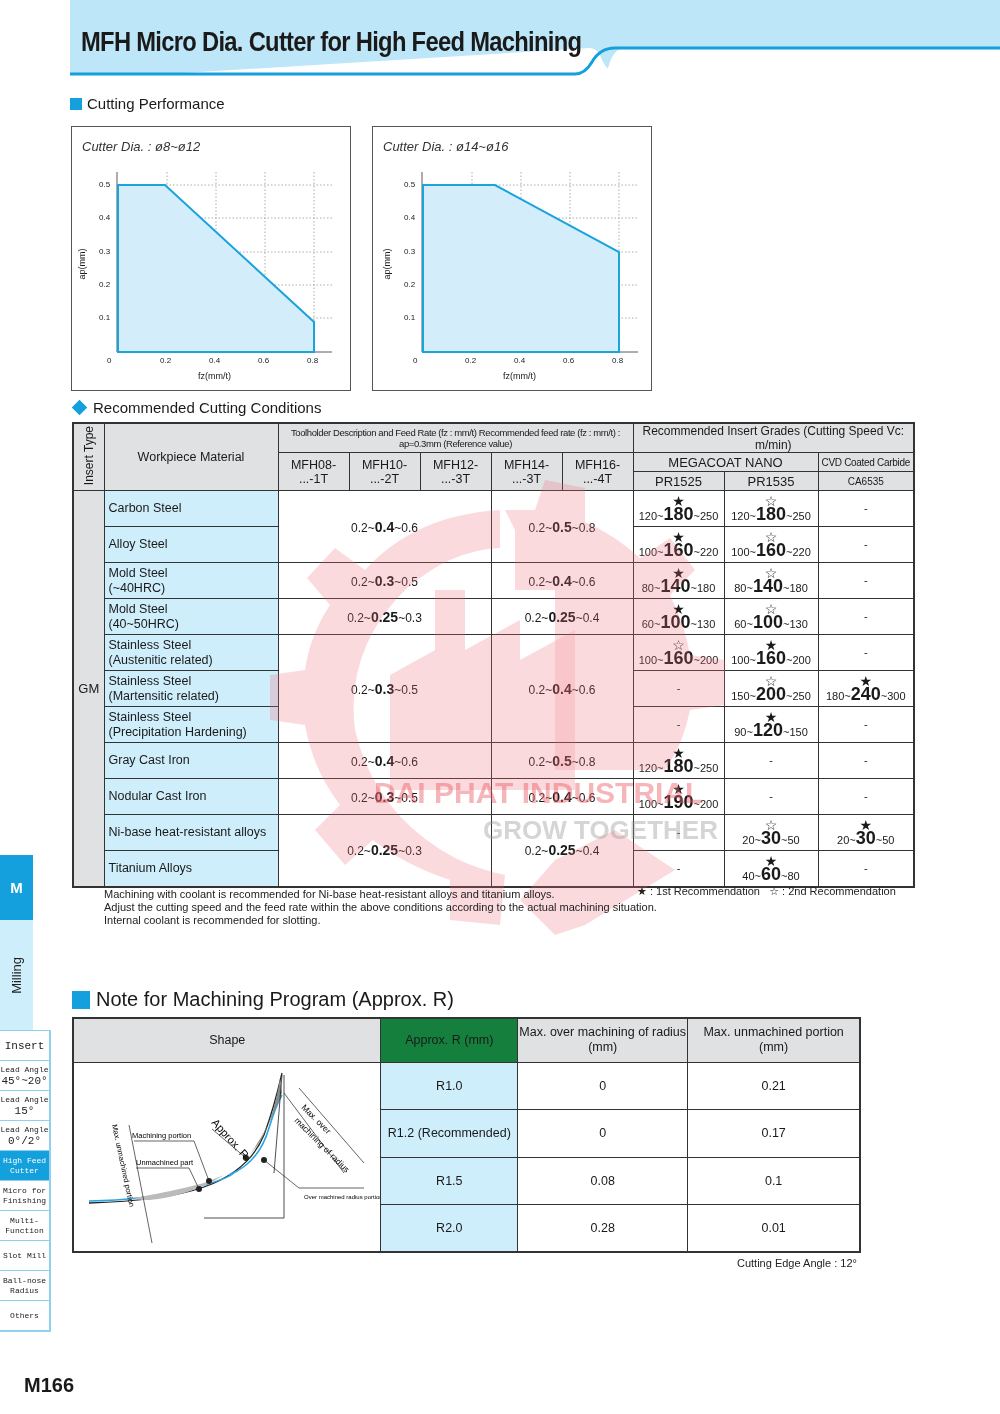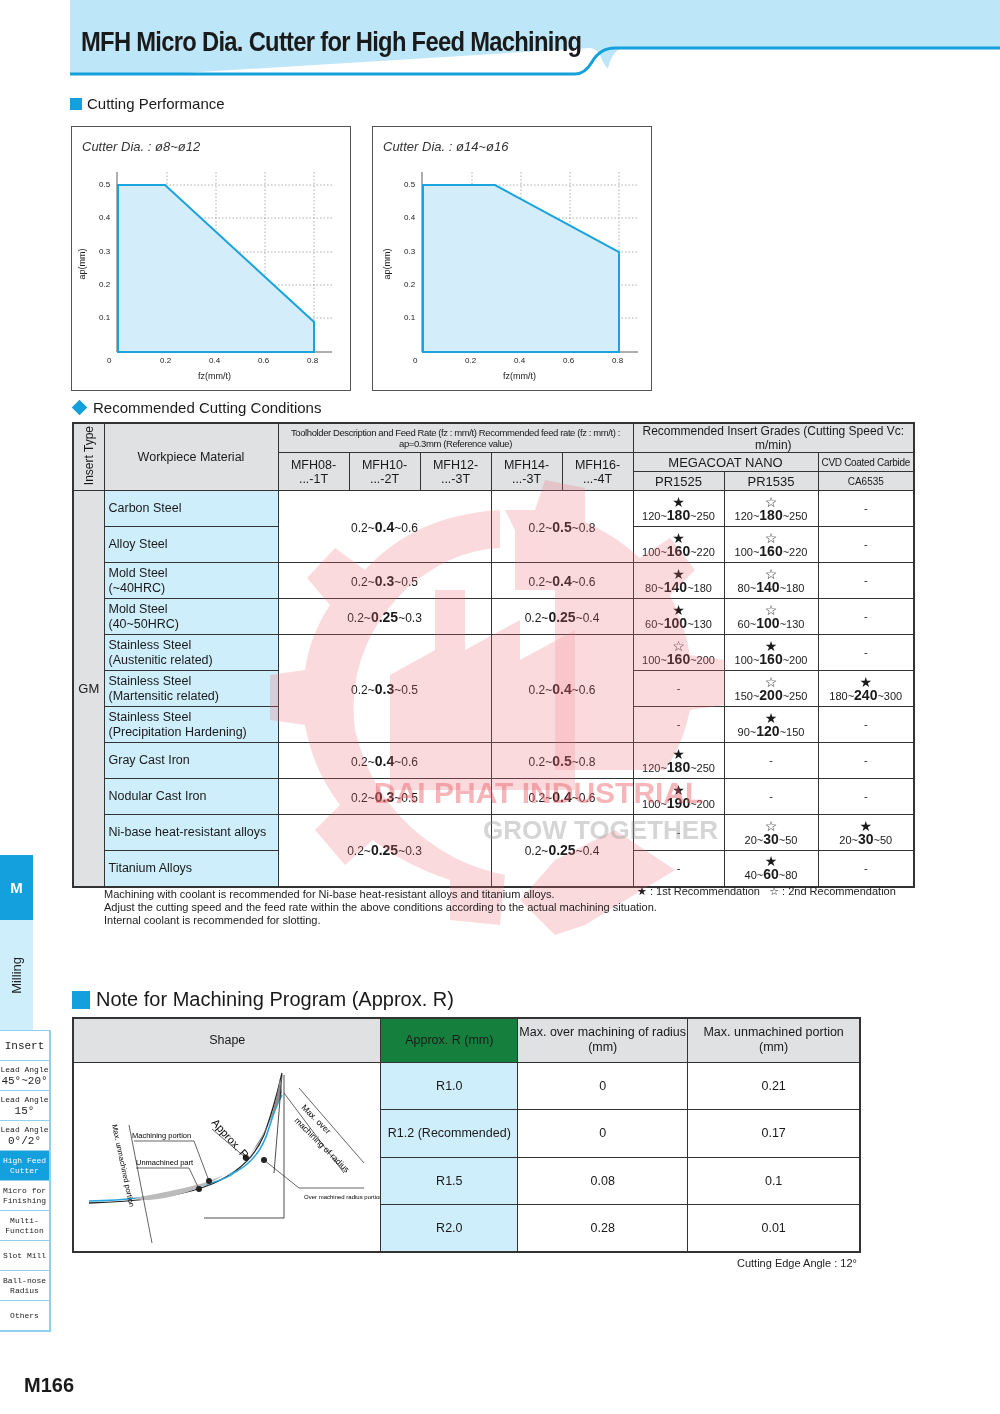--- a/index.html
+++ b/index.html
@@ -24,21 +24,21 @@
   table { border-collapse: collapse; }
   .cc-table { position: absolute; left: 72px; top: 422px; width: 843px; border: 2px solid #333; font-size: 12.5px; }
   .cc-table td, .cc-table th { border: 1px solid #333; text-align: center; vertical-align: middle; font-weight: normal; }
   .cc-table th { background: #e0e1e3; }
   .cc-table .mat { background: #cfeefb; text-align: left; padding-left: 4px; font-size: 12.5px; line-height: 15px; }
   .cc-table .gm { background: #e0e1e3; font-size: 13px; }
   .cc-table .small-h { font-size: 9.5px; letter-spacing: -0.4px; }
   .cc-table .feed { font-size: 12px; background: #fff; }
   .cc-table .feed b { font-size: 14px; }
   .cc-table .speed { font-size: 11px; line-height: 13px; background: #fff; }
-  .cc-table .speed b { font-size: 14px; }
+  .cc-table .speed b { font-size: 18px; }
   .star { display: block; font-size: 14px; line-height: 14px; }
   .vert { writing-mode: vertical-rl; transform: rotate(180deg); font-size: 12px; }
 
   .legend { position: absolute; left: 637px; top: 885px; font-size: 11px; color: #222; }
   .notes { position: absolute; left: 72px; top: 888px; font-size: 11px; line-height: 13px; color: #222; margin-left: 32px; }
 
   
   .side-m { position: absolute; left: 0; top: 855px; width: 33px; height: 65px; background: #14a0dc; color: #fff; font-weight: bold; font-size: 15px; display: flex; align-items: center; justify-content: center; }
   .side-milling { position: absolute; left: 0; top: 920px; width: 33px; height: 110px; background: #cfeefb; display: flex; align-items: center; justify-content: center; }
   .side-milling span { writing-mode: vertical-rl; transform: rotate(180deg); font-size: 13px; color: #222; }

